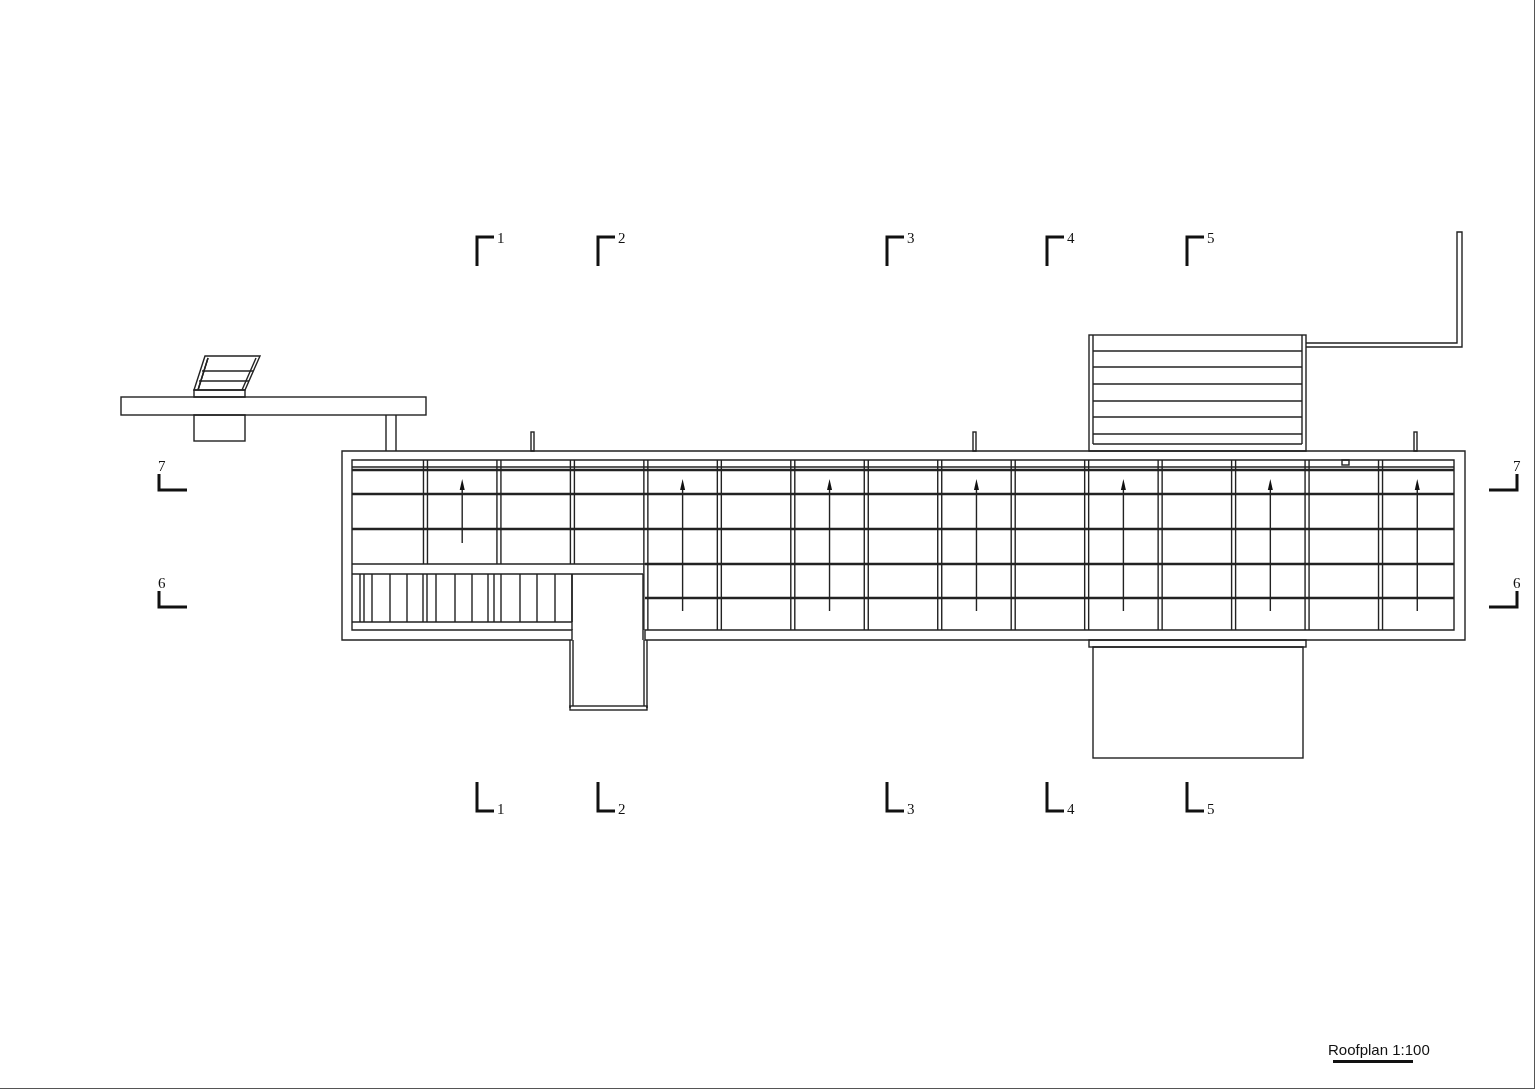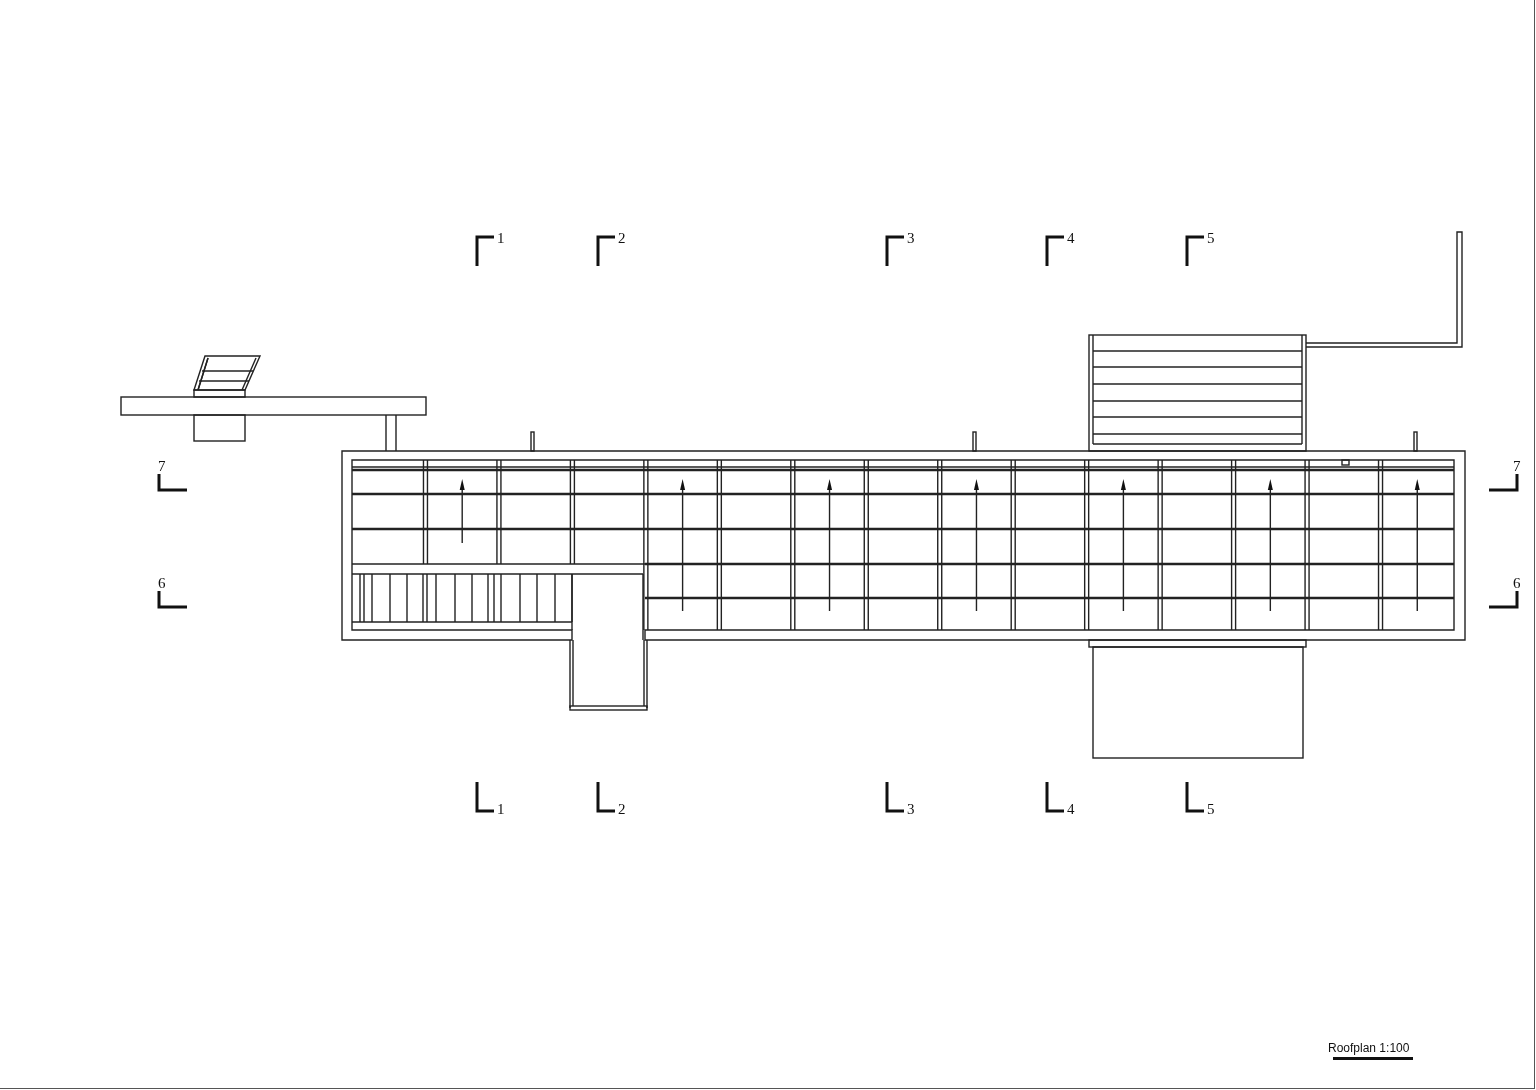--- a/index.html
+++ b/index.html
@@ -4,21 +4,21 @@
   <style>
     html, body { margin: 0; padding: 0; background: #ffffff; }
     body { width: 1536px; height: 1090px; position: relative; overflow: hidden; font-family: "Liberation Sans", sans-serif; }
     .sheet { position: absolute; left: 0; top: 0; width: 1535px; height: 1089px; border-right: 1px solid #555; border-bottom: 1px solid #555; box-sizing: border-box; }
     svg { position: absolute; left: 0; top: 0; }
     .ln { stroke: #222; fill: none; stroke-width: 1.4; }
     .thick { stroke: #222; fill: none; stroke-width: 2.4; }
     .mark { stroke: #111; fill: none; stroke-width: 3; }
     .num { font-family: "Liberation Serif", serif; font-size: 15px; fill: #111; }
     .title-block { position: absolute; left: 1328px; top: 1041px; }
-    .title-text { font-size: 12px; color: #111; }
+    .title-text { font-size: 15px; color: #111; }
     .title-bar { width: 80px; height: 3px; background: #111; margin-top: 2px; margin-left: 5px; }
   </style>
 </head>
 <body>
 
 <div class="sheet"></div>
 
 <svg width="1536" height="1090" viewBox="0 0 1536 1090">
 
   <g>

